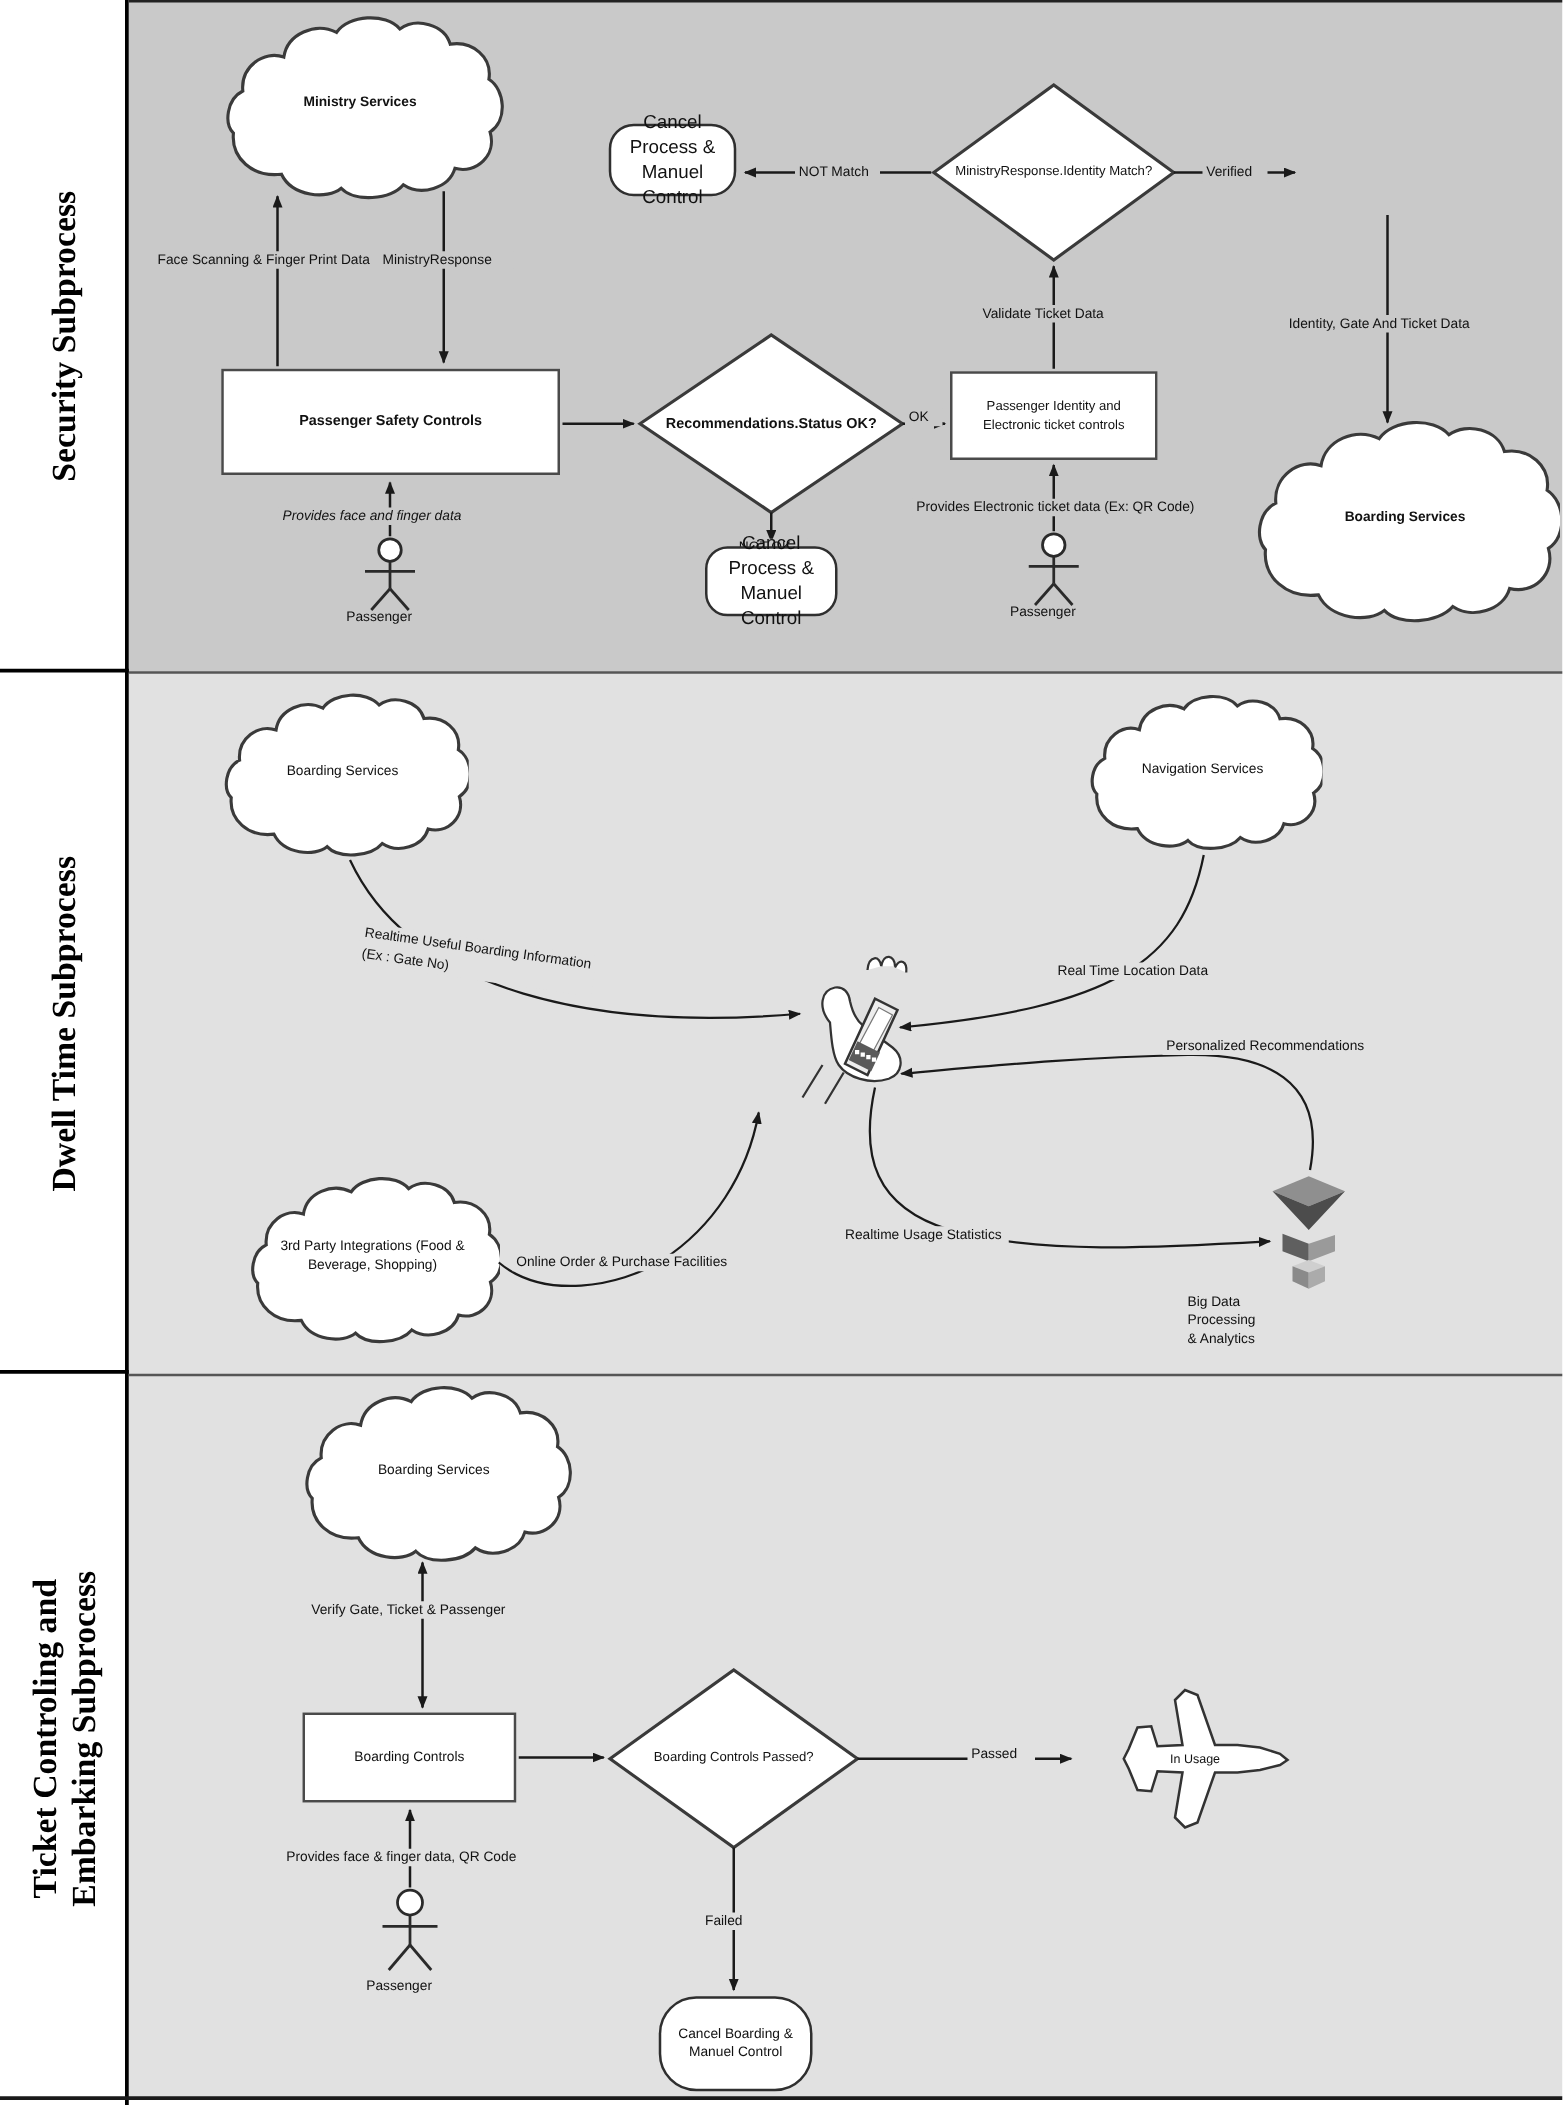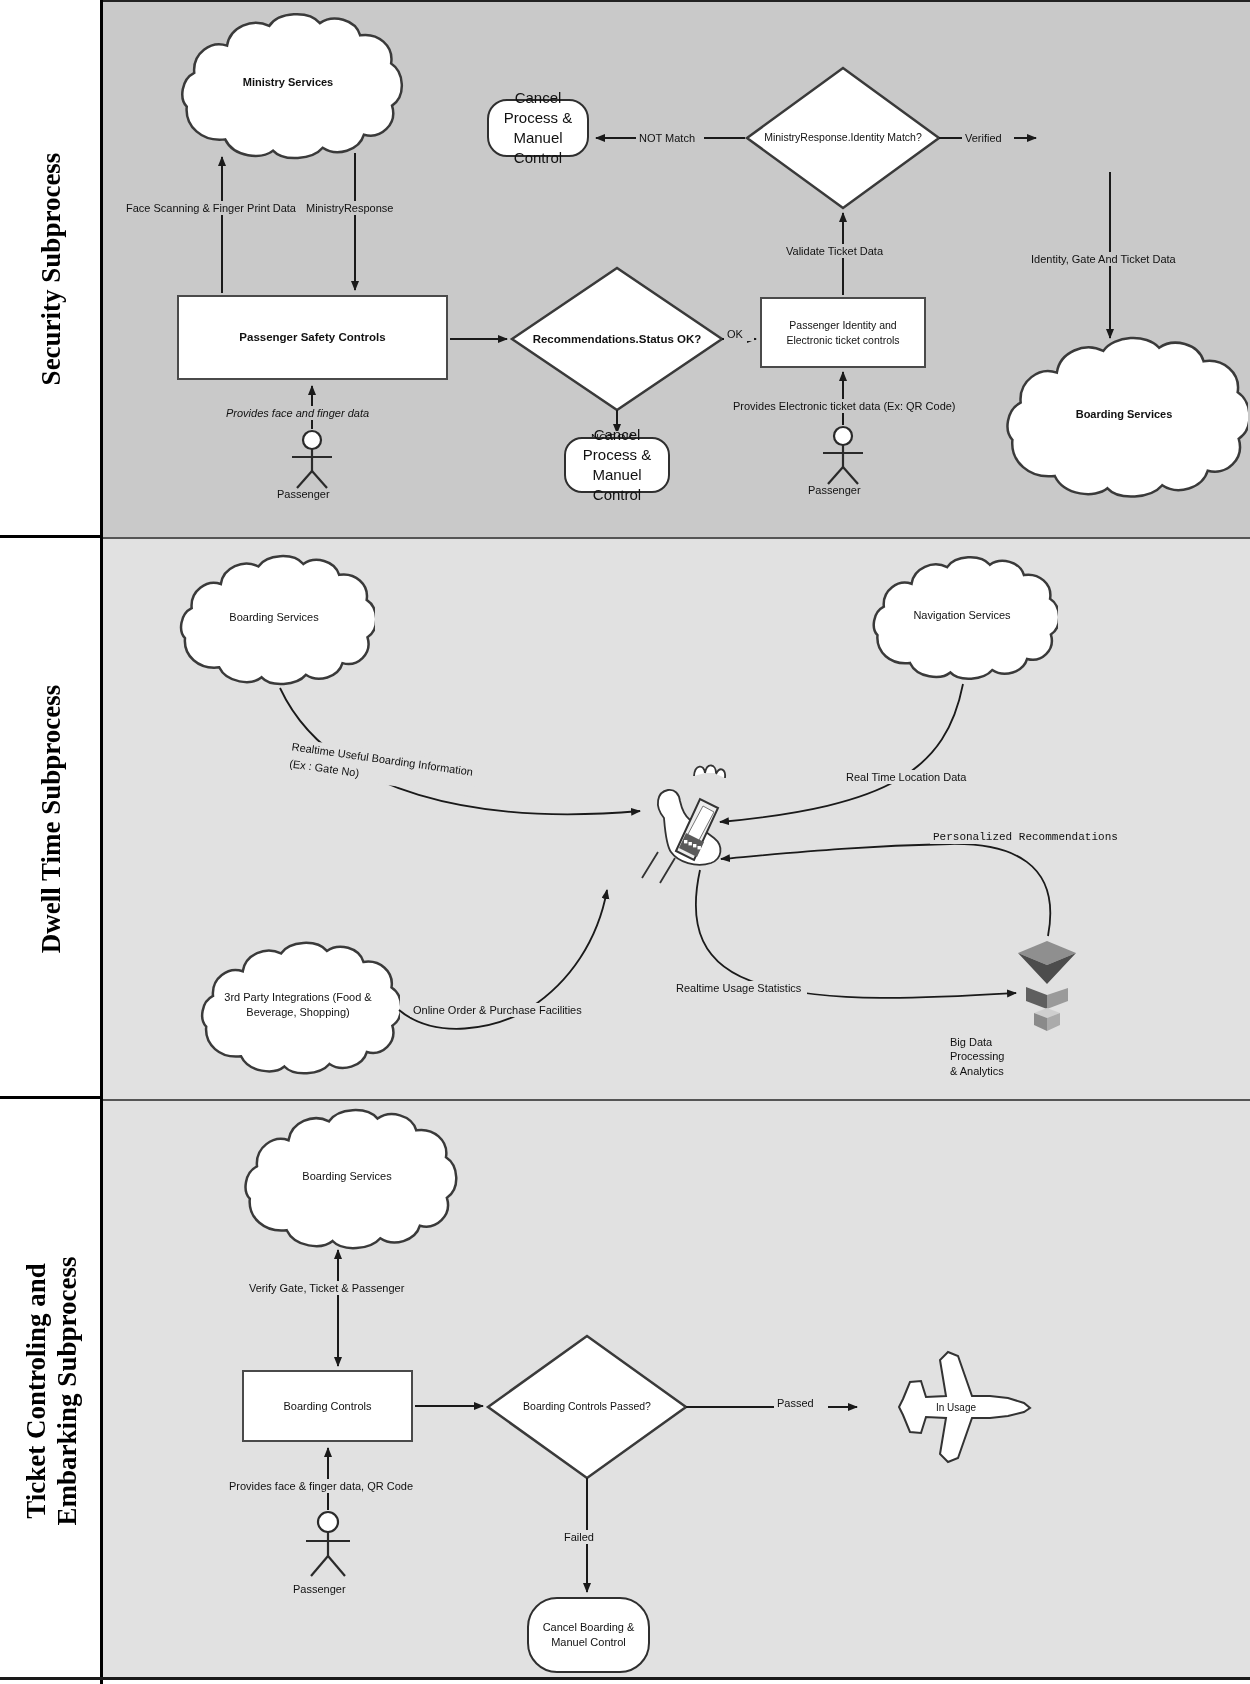--- a/index.html
+++ b/index.html
@@ -201,21 +201,21 @@
 
   <div class="lbl cloud-lbl" style="left:204px;top:603px;width:140px;height:28px;">Boarding Services</div>
   <div class="lbl cloud-lbl" style="left:892px;top:601px;width:140px;height:28px;">Navigation Services</div>
 
   <div class="lbl rot bg2" style="left:290px;top:738px;">
     <span>Realtime Useful Boarding Information</span><br>
     <span>(Ex : Gate No)</span>
   </div>
 
   <div class="lbl bg2" style="left:843px;top:770px;width:128px;">Real Time Location Data</div>
-  <div class="lbl bg2" style="left:930px;top:830px;width:168px;font-family:Liberation Mono, monospace;">Personalized Recommendations</div>
+  <div class="lbl bg2" style="left:930px;top:830px;width:168px;">Personalized Recommendations</div>
 
   <div class="lbl cloud-lbl wrap" style="left:216px;top:988px;width:164px;height:34px;">3rd Party Integrations (Food &amp; Beverage, Shopping)</div>
   <div class="lbl bg2" style="left:410px;top:1003px;width:186px;">Online Order &amp; Purchase Facilities</div>
   <div class="lbl bg2" style="left:673px;top:981px;width:134px;">Realtime Usage Statistics</div>
 
   <div class="lbl" style="left:950px;top:1035px;width:100px;font-size:11px;">
     <span>Big Data</span><br>
     <span>Processing</span><br>
     <span>&amp; Analytics</span>
   </div>

